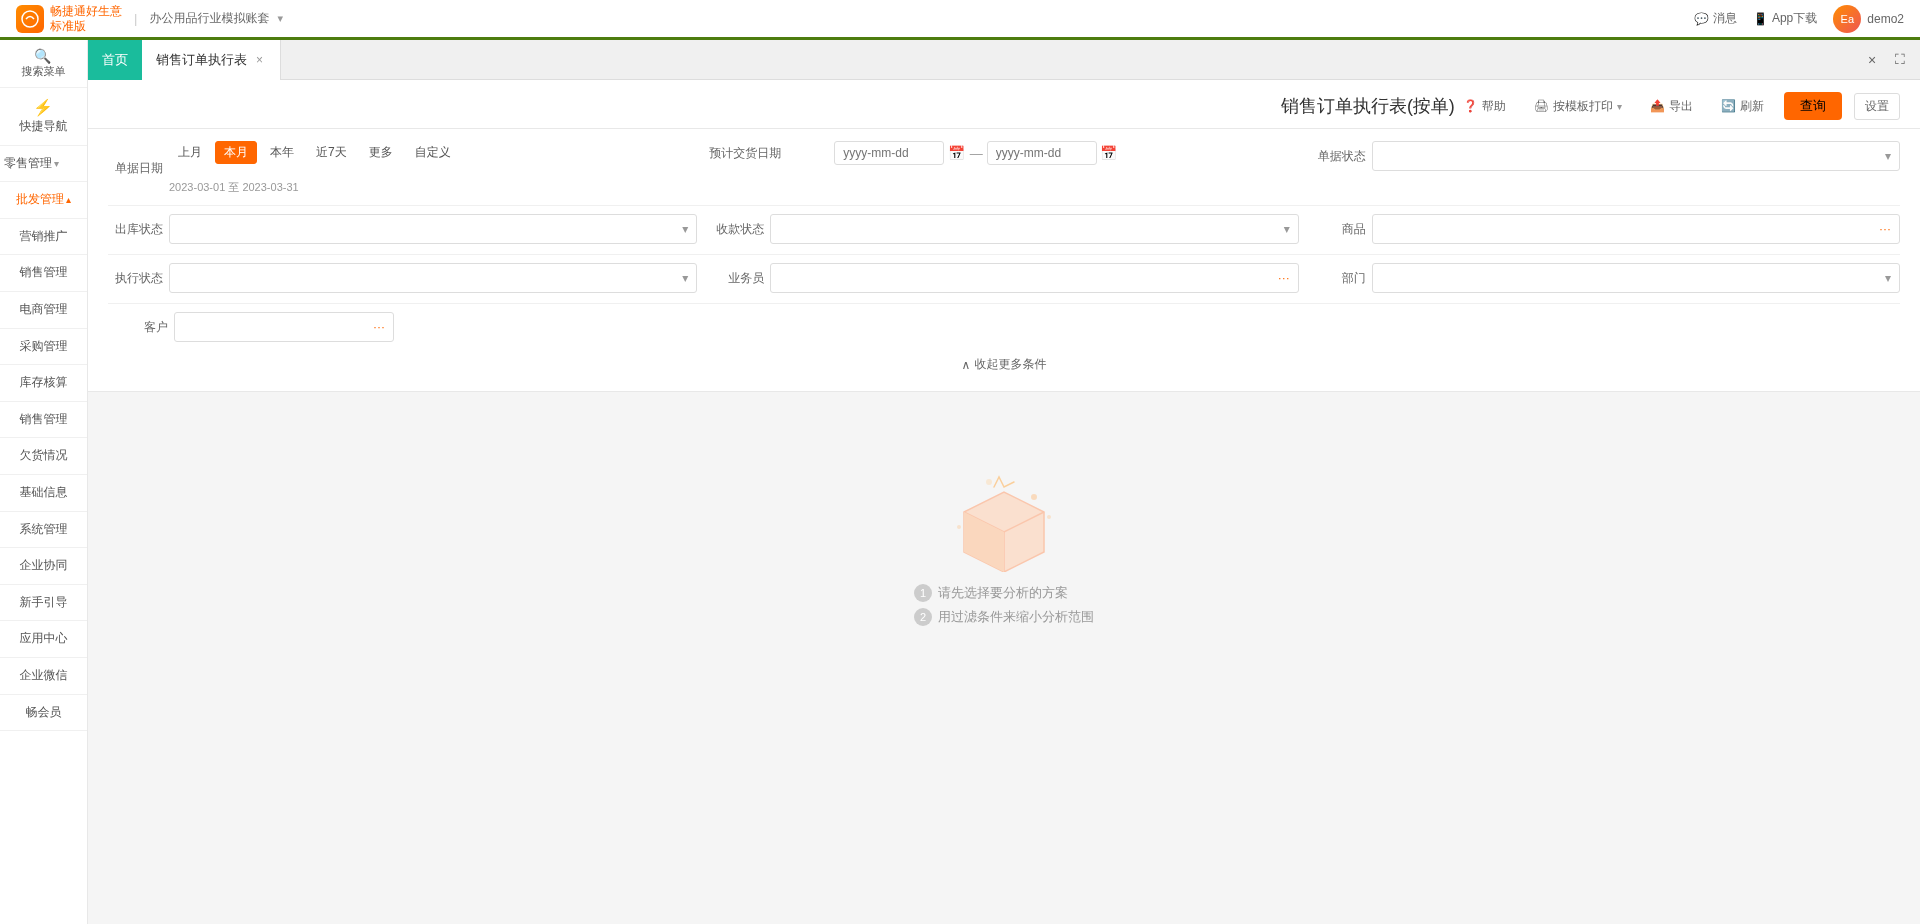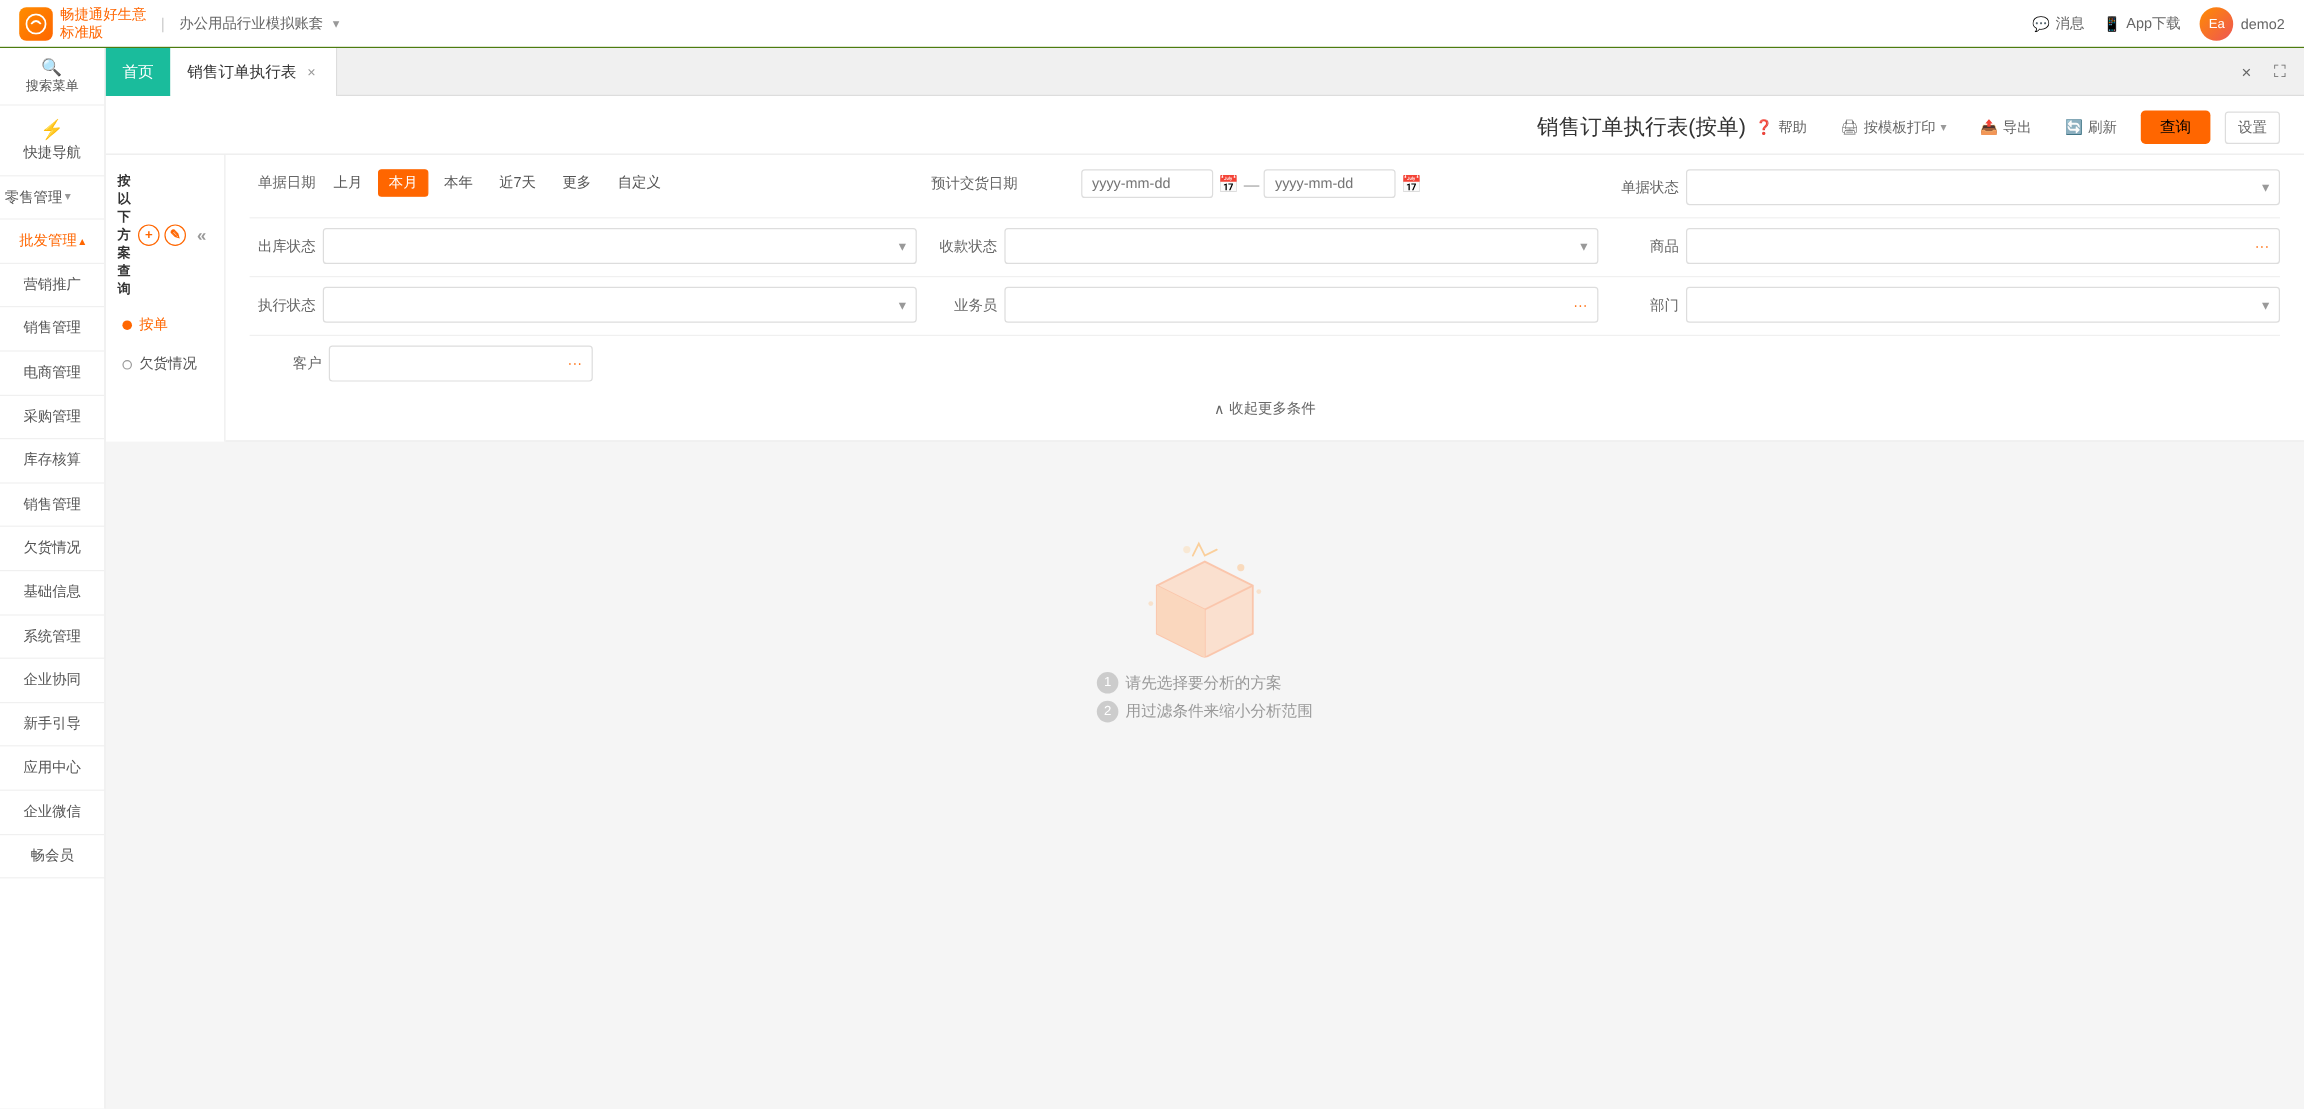--- a/index.html
+++ b/index.html
@@ -6,21 +6,21 @@
     body { font-family: 'Microsoft YaHei', Arial, sans-serif; font-size: 13px; background: #f5f5f5; color: #333; height: 924px; overflow: hidden; display: flex; flex-direction: column; }
 
     
     .top-header {
       height: 40px;
       background: #fff;
       display: flex;
       align-items: center;
       justify-content: space-between;
       padding: 0 16px;
-      border-bottom: 1px solid #4d7c0f;
+      border-bottom: 3px solid #4d7c0f;
       flex-shrink: 0;
     }
     .top-header-left {
       display: flex;
       align-items: center;
       gap: 8px;
     }
     .logo-area {
       display: flex;
       align-items: center;
@@ -599,54 +599,37 @@
             <span>查询</span>
           </div>
           <div class="action-btn settings">
             <span>设置</span>
           </div>
         </div>
       </div>
 
       <div style="display:flex;">
 
-        <div class="sub-sidebar">
-          <div class="sub-sidebar-header">
-            <span style="font-size:11px;color:#333;">按以下方案查询</span>
-            <div class="sub-sidebar-header-icons">
-              <div class="sub-sidebar-icon-btn">+</div>
-              <div class="sub-sidebar-icon-btn">✎</div>
-              <div class="sub-sidebar-icon-btn collapse">«</div>
-            </div>
-          </div>
-          <div class="sub-menu-item active">
-            <div class="dot"></div>
-            <span>按单</span>
-          </div>
-          <div class="sub-menu-item">
-            <div class="dot-outline"></div>
-            <span>欠货情况</span>
-          </div>
-        </div>
 
         <div class="filter-area" style="flex:1;">
 
           <div class="filter-main-row" style="margin-bottom:10px;">
 
             <div class="filter-cell">
               <span class="filter-label">单据日期</span>
               <div style="display:flex;flex-direction:column;gap:16px;flex:1;">
                 <div class="date-tabs">
                   <span class="date-tab">上月</span>
                   <span class="date-tab active">本月</span>
                   <span class="date-tab">本年</span>
                   <span class="date-tab">近7天</span>
                   <span class="date-tab">更多</span>
                   <span class="date-tab">自定义</span>
                 </div>
+                <div style="font-size:11px;color:#999;">2023-03-01 至 2023-03-31</div>
               </div>
             </div>
 
             <div class="filter-cell">
               <span class="filter-label">预计交货日期</span>
               <div class="date-input-group">
                 <input class="date-input" type="text" placeholder="yyyy-mm-dd" style="">
                 <span class="date-cal-icon">📅</span>
                 <span class="dash">—</span>
                 <input class="date-input" type="text" placeholder="yyyy-mm-dd" style="">

